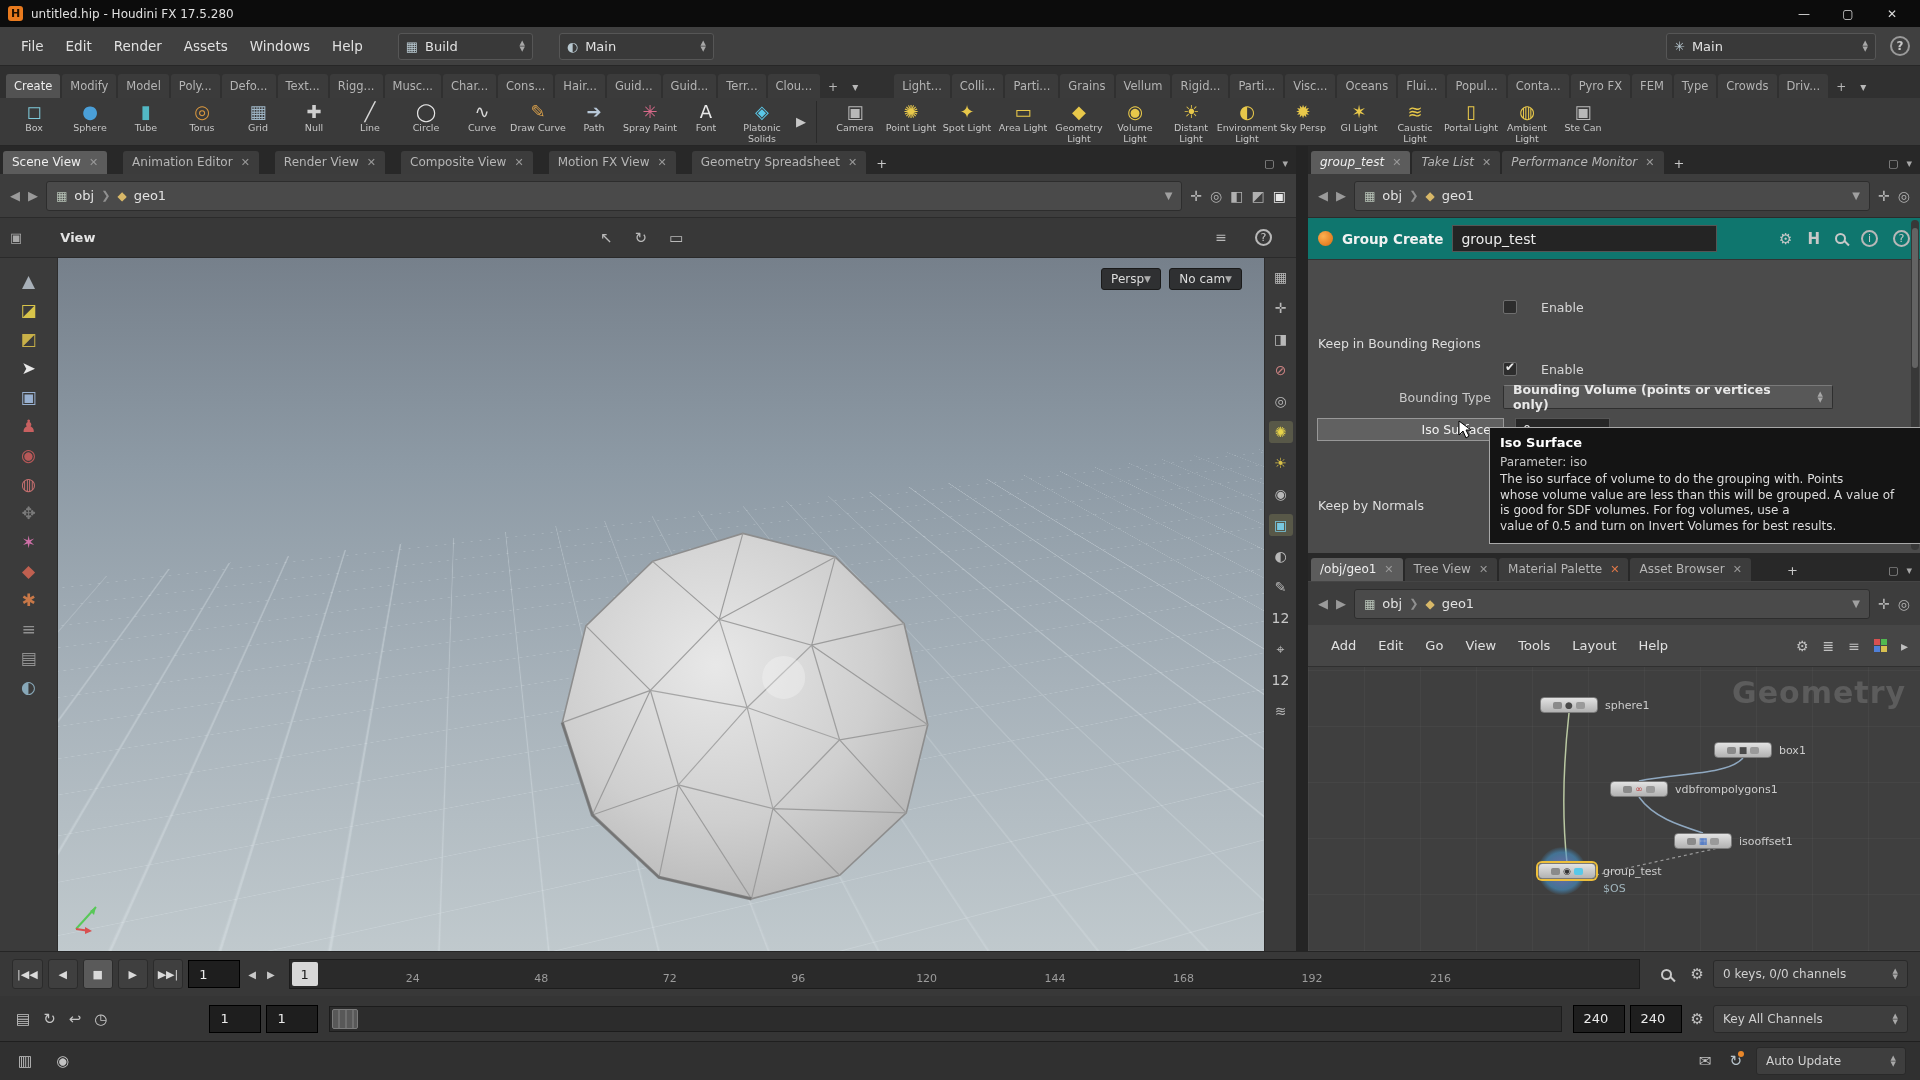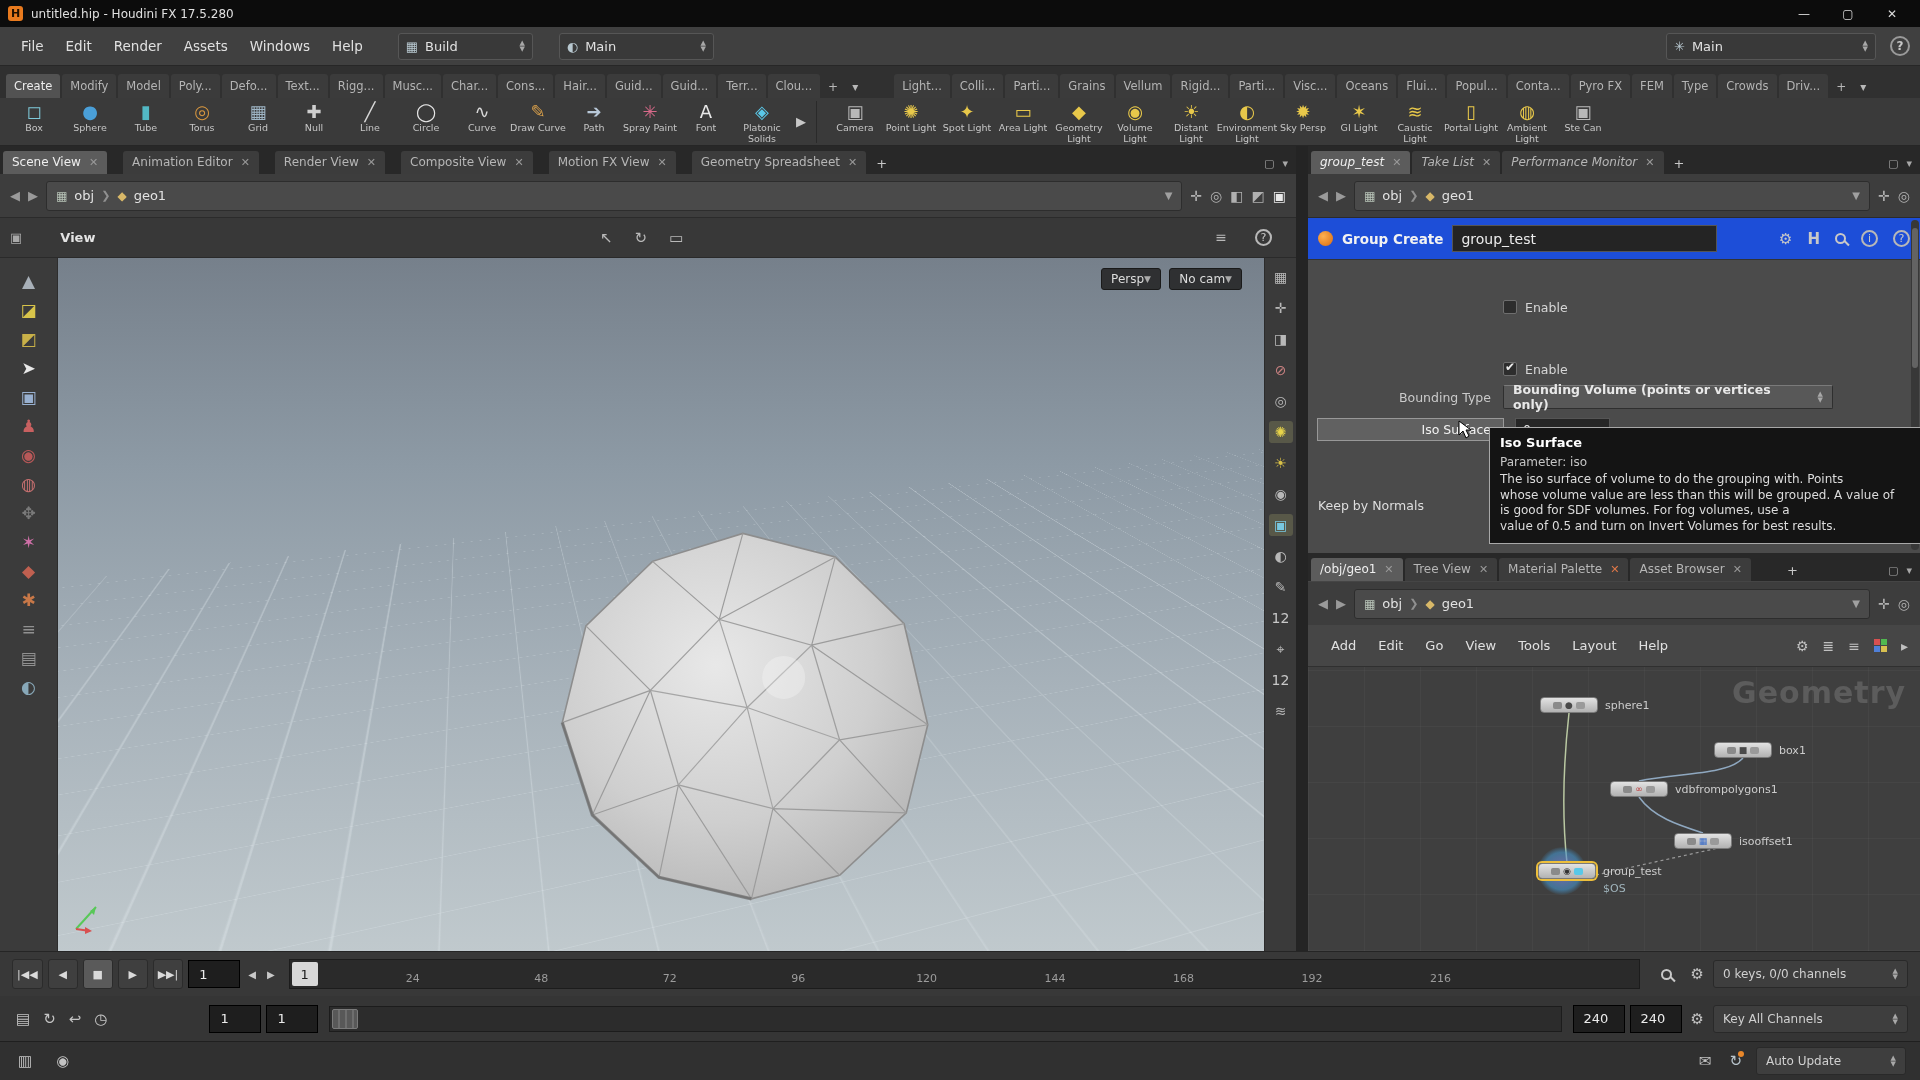--- a/index.html
+++ b/index.html
@@ -73,36 +73,36 @@
   .vp-btn .dd-arrow{font-size:9px;color:#aaa;}
   #righttools{left:1264px;top:258px;width:32px;height:693px;background:#3a3a3a;border-left:1px solid #2c2c2c;display:flex;flex-direction:column;align-items:center;gap:9px;padding-top:8px;}
   #righttools .ti{font-size:14px;line-height:16px;width:24px;height:22px;display:flex;align-items:center;justify-content:center;border-radius:3px;}
   #righttools .ti.hl{background:#585848;}
   #vdivider{left:1296px;top:146px;width:12px;height:805px;background:#242424;}
 
   
   #rightcol{left:1308px;top:146px;width:612px;height:805px;background:#454545;}
   #rc-tabs{left:0;top:0;width:612px;}
   #rc-path{left:0;top:28px;width:612px;}
-  #param-hdr{left:0;top:72px;width:612px;height:42px;background:#1d4ed8;border-bottom:1px solid #333;display:flex;align-items:center;gap:9px;padding:0 10px;}
+  #param-hdr{left:0;top:72px;width:612px;height:42px;background:#0f766e;border-bottom:1px solid #333;display:flex;align-items:center;gap:9px;padding:0 10px;}
   .nodetype-dot{width:15px;height:15px;border-radius:50%;background:radial-gradient(circle at 35% 35%,#ffb050,#d86a10);}
   #param-hdr .ntype{color:#f2f2f2;font-weight:bold;font-size:13.5px;}
   #param-hdr .nname{flex:0 0 265px;background:#242424;border:1px solid #555;height:27px;display:flex;align-items:center;padding:0 8px;color:#ececec;font-size:14px;}
   #param-hdr .hicons{margin-left:auto;display:flex;gap:15px;align-items:center;color:#c8c8c8;font-size:15px;}
   .lens{width:11px;height:11px;border:2px solid #c8c8c8;border-radius:50%;position:relative;display:inline-block;}
   .lens::after{content:"";position:absolute;width:7px;height:2px;background:#c8c8c8;transform:rotate(45deg);right:-6px;bottom:-2px;}
   .circ-i{width:17px;height:17px;border:2px solid #b8b8b8;border-radius:50%;font-size:11px;display:flex;align-items:center;justify-content:center;color:#c8c8c8;}
   #param-body{left:0;top:114px;width:612px;height:293px;background:#4b4b4b;}
   .pb-row{position:absolute;left:0;width:600px;height:26px;display:flex;align-items:center;}
   .sec-label{color:#dedede;font-size:12.5px;padding-left:10px;}
   .plabel{width:195px;text-align:right;padding-right:12px;color:#cacaca;font-size:12.5px;}
   .plabel.hl{background:#616161;outline:1px solid #989898;color:#f2f2f2;padding:3px 12px 3px 3px;width:185px;margin-left:10px;}
   .cb{width:14px;height:14px;background:#2d2d2d;border:1px solid #6e6e6e;border-radius:2px;position:relative;}
   .cb.checked::after{content:"✔";position:absolute;left:1px;top:-3px;color:#ececec;font-size:12px;}
-  .cb-lab{margin-left:8px;color:#d6d6d6;font-size:12.5px;}
+  .cb-lab{margin-left:24px;color:#d6d6d6;font-size:12.5px;}
   .dd{display:flex;align-items:center;gap:12px;background:#585858;border:1px solid #2f2f2f;border-top-color:#7a7a7a;border-radius:2px;height:24px;padding:0 9px;color:#e8e8e8;font-size:12.5px;font-weight:bold;width:330px;}
   .dd .spin{margin-left:auto;}
   .pfield{background:#262626;border:1px solid #555;height:22px;width:95px;display:flex;align-items:center;padding:0 7px;color:#e4e4e4;font-size:12.5px;}
   #vscroll{position:absolute;right:1px;top:74px;width:8px;height:330px;background:#383838;border-radius:4px;}
   #vscroll .thumb{position:absolute;left:1px;top:8px;width:6px;height:140px;background:#636363;border-radius:3px;}
 
   
   #tooltip{position:absolute;left:181px;top:281px;width:470px;background:#141414;border:1px solid #a8a8a8;padding:7px 10px 9px;z-index:50;}
   #tooltip .tt-title{color:#ffffff;font-weight:bold;font-size:13px;margin-bottom:5px;}
   #tooltip .tt-param{color:#c6c6c6;font-size:12px;margin-bottom:3px;}
@@ -607,20 +607,23 @@
       <span class="circ-i">?</span>
     </span>
   </div>
 
   <div id="param-body" class="abs">
     <div class="pb-row" style="top:34px;">
       <span class="plabel"></span>
       <span class="cb"></span>
       <span class="cb-lab">Enable</span>
     </div>
+    <div class="pb-row" style="top:70px;">
+      <span class="sec-label">Keep in Bounding Regions</span>
+    </div>
     <div class="pb-row" style="top:96px;">
       <span class="plabel"></span>
       <span class="cb checked"></span>
       <span class="cb-lab">Enable</span>
     </div>
     <div class="pb-row" style="top:124px;">
       <span class="plabel">Bounding Type</span>
       <span class="dd">
         <span>Bounding Volume (points or vertices only)</span>
         <span class="spin">

